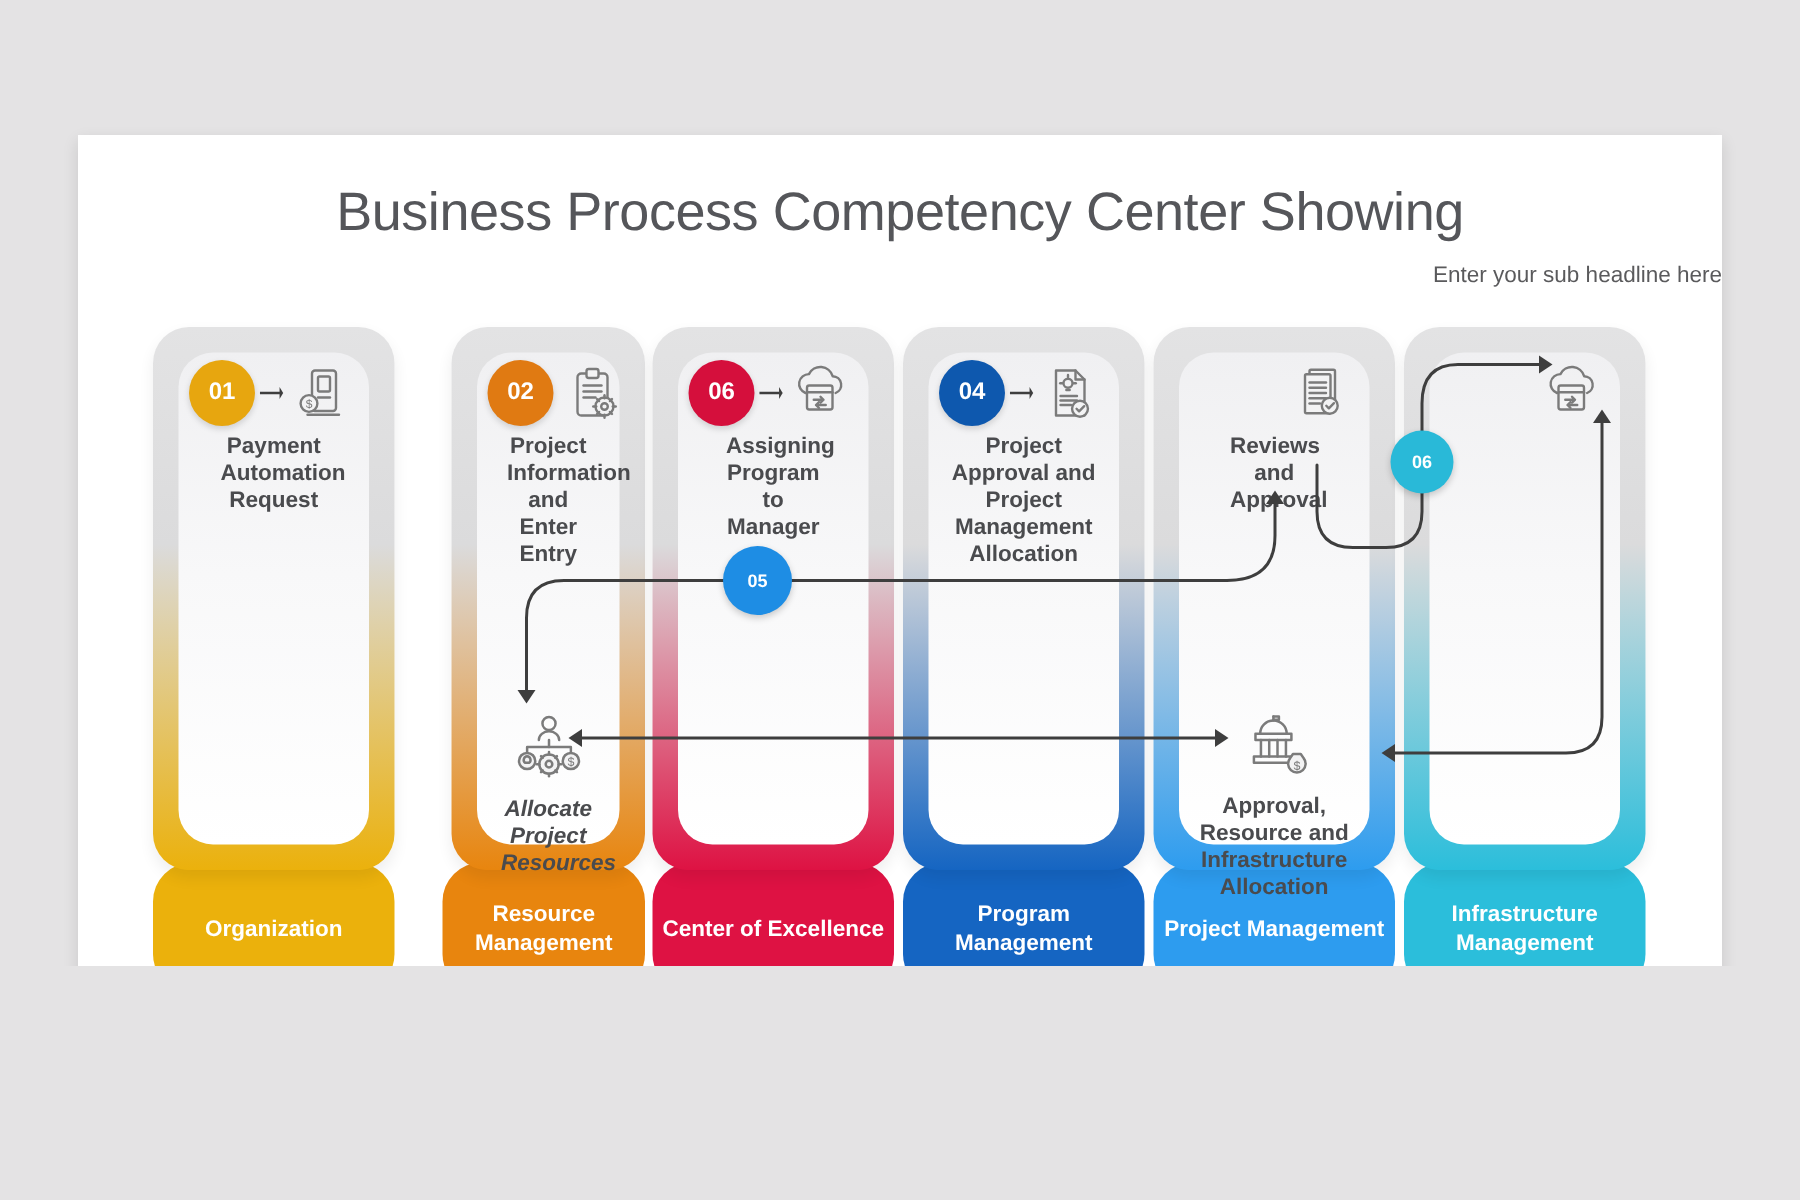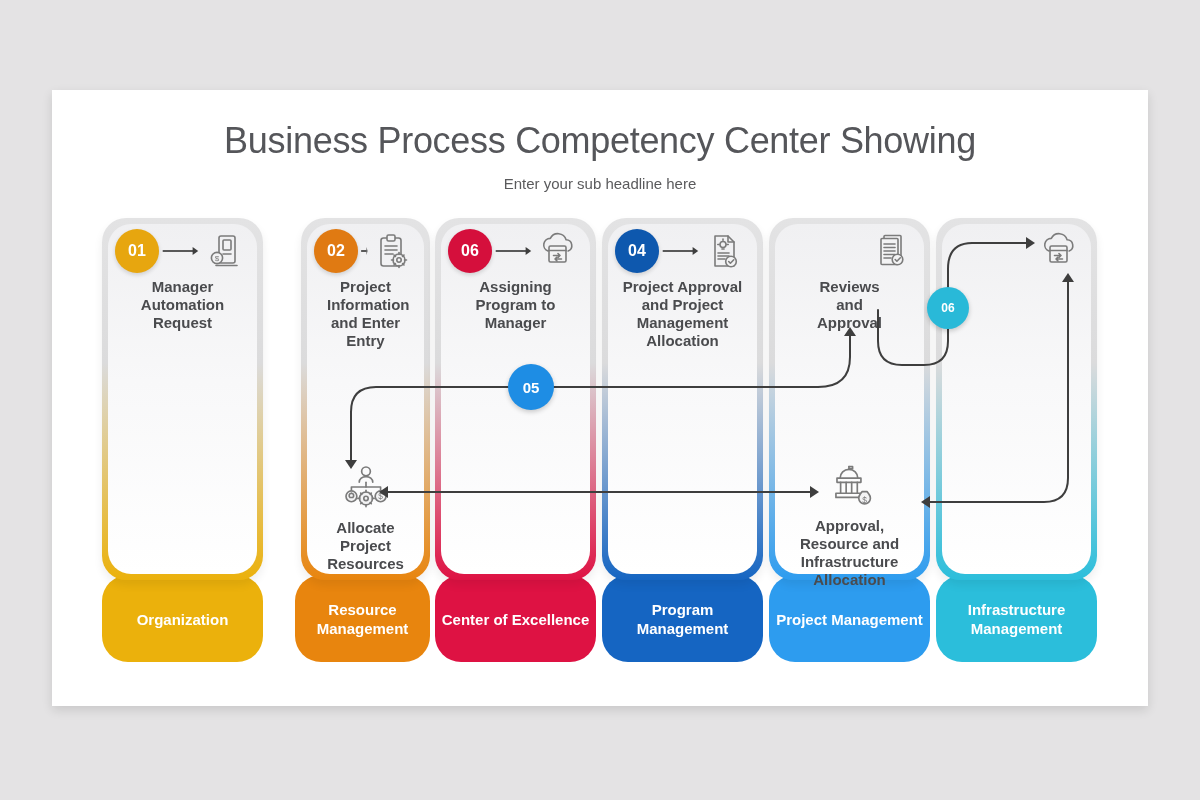--- a/index.html
+++ b/index.html
@@ -1,37 +1,37 @@
 <!DOCTYPE html>
 <html><head>
 <meta charset="utf-8">
 <style>
   * { margin:0; padding:0; box-sizing:border-box; }
   body { font-family:"Liberation Sans", sans-serif; background:#e4e3e4; }
-  #canvas { position:relative; width:1200px; height:800px; background:#e4e3e4; overflow:hidden; }
+  #canvas { position:relative; width:1200px; height:644px; background:#e4e3e4; overflow:hidden; }
 
   .slide { position:absolute; left:52px; top:90px; width:1096px; height:616px;
            background:#ffffff; box-shadow:0 4px 10px rgba(0,0,0,0.12); }
 
   .title { margin-top:30px; text-align:center; font-size:36px; font-weight:500;
            color:#55565a; letter-spacing:-0.3px; }
-  .subtitle { margin-top:13px; text-align:center; font-size:15px; color:#5a5a5c; }
+  .subtitle { margin-top:13px; text-align:right; font-size:15px; color:#5a5a5c; }
 
   .col { position:absolute; top:128px; width:161px; height:450px; }
   .c1 { left:50px; }  .c2 { left:217px; } .c3 { left:383px; }
   .c4 { left:550px; } .c5 { left:717px; } .c6 { left:884px; }
 
   .footer { position:absolute; top:357px; left:0; right:0; height:87px;
             border-radius:26px; background:#999; }
   .footer-label { position:absolute; top:6px; bottom:5px; left:4px; right:4px;
             display:flex; align-items:center; justify-content:center;
             color:#fff; font-size:15px; font-weight:bold; line-height:19px; text-align:center; }
 
   .cardWrap { position:absolute; top:0; left:0; right:0; height:362px;
-            border-radius:24px; padding:6px;
+            border-radius:24px; padding:17px;
             box-shadow:0 5px 10px rgba(0,0,0,0.07); }
   .card { position:relative; height:100%; border-radius:23px;
             background:linear-gradient(180deg,#f0f0f2 0%, #f8f8f9 45%, #ffffff 100%); }
 
   .card-head { display:flex; align-items:center; height:48px; padding:6px 13px 0 7px; }
   .card-head.right { justify-content:flex-end; }
   .badge { width:44px; height:44px; border-radius:50%; flex:none;
            display:flex; align-items:center; justify-content:center;
            color:#fff; font-size:16px; font-weight:bold; background:#888;
            box-shadow:0 2px 4px rgba(0,0,0,0.15); }
@@ -44,35 +44,35 @@
                 color:#4a4b4e; line-height:18px; }
   .c1 .card-title { padding:0 28px; }
   .c2 .card-title { padding:0 20px; }
   .c3 .card-title { padding:0 32px; }
   .c4 .card-title { padding:0 4px; }
   .c5 .card-title { padding:0 34px; }
 
   .sub-node { position:absolute; top:240px; left:0; right:0; text-align:center; }
   .sub-label { margin-top:3px; font-size:15px; font-weight:bold; color:#4a4b4e;
                line-height:18px; }
-  .c2 .sub-label { padding:0 16px; }
+  .c2 .sub-label { padding:0 16px;font-style:italic; }
   .c5 .sub-label { padding:0 8px; }
 
   .icon-stroke { fill:none; stroke:#7b7b7b; stroke-width:1.6; stroke-linecap:round; stroke-linejoin:round; }
   .icon-bg     { fill:#f3f3f4; }
 
   .overlay { position:absolute; left:0; top:0; pointer-events:none; z-index:5; }
   .connector { fill:none; stroke:#3e3e3e; stroke-width:2; stroke-linecap:round; }
   .arrowhead { fill:#3e3e3e; }
 
   .float-badge { position:absolute; z-index:6; border-radius:50%;
            display:flex; align-items:center; justify-content:center;
            color:#fff; font-weight:bold; background:#1e8de4;
            box-shadow:0 2px 5px rgba(0,0,0,0.2); }
-  #b05 { left:508px; top:364px; width:46px; height:46px; font-size:15px; }
+  #b05 { left:482px; top:364px; width:46px; height:46px; font-size:12px; }
   #b06 { left:927px; top:287px; width:42px; height:42px; font-size:12px; }
 </style>
 </head>
 <body>
 
 <div id="canvas">
   <div class="slide">
 
     <div class="title">Business Process Competency Center Showing</div>
     <div class="subtitle">Enter your sub headline here</div>
@@ -91,21 +91,21 @@
               </svg>
           <svg class="top-icon" width="40" height="40" viewBox="0 0 40 40">
             <rect class="icon-stroke" x="15" y="5" width="16" height="27" rx="2"></rect>
             <rect class="icon-stroke" x="19" y="9" width="8" height="10" rx="1"></rect>
             <line class="icon-stroke" x1="19" y1="23" x2="27" y2="23"></line>
             <line class="icon-stroke" x1="12" y1="34.5" x2="33" y2="34.5"></line>
             <circle class="icon-stroke icon-bg" cx="13" cy="27" r="5.6"></circle>
             <text x="13" y="30" text-anchor="middle" font-size="8" fill="#7b7b7b">$</text>
           </svg>
         </div>
-        <div class="card-title">Manager Automation Request</div>
+        <div class="card-title">Payment Automation Request</div>
       </div>
         </div>
     </div>
 
     <div class="col c2">
       <div class="footer" style="background: rgb(232, 133, 14); margin-left: 26px;">
         <div class="footer-label">Resource Management</div>
       </div>
       <div class="cardWrap" style="background: linear-gradient(rgb(227, 227, 228) 0%, rgb(219, 219, 220) 40%, rgb(232, 133, 14) 100%); margin-left: 32px;">
           <div class="card">

